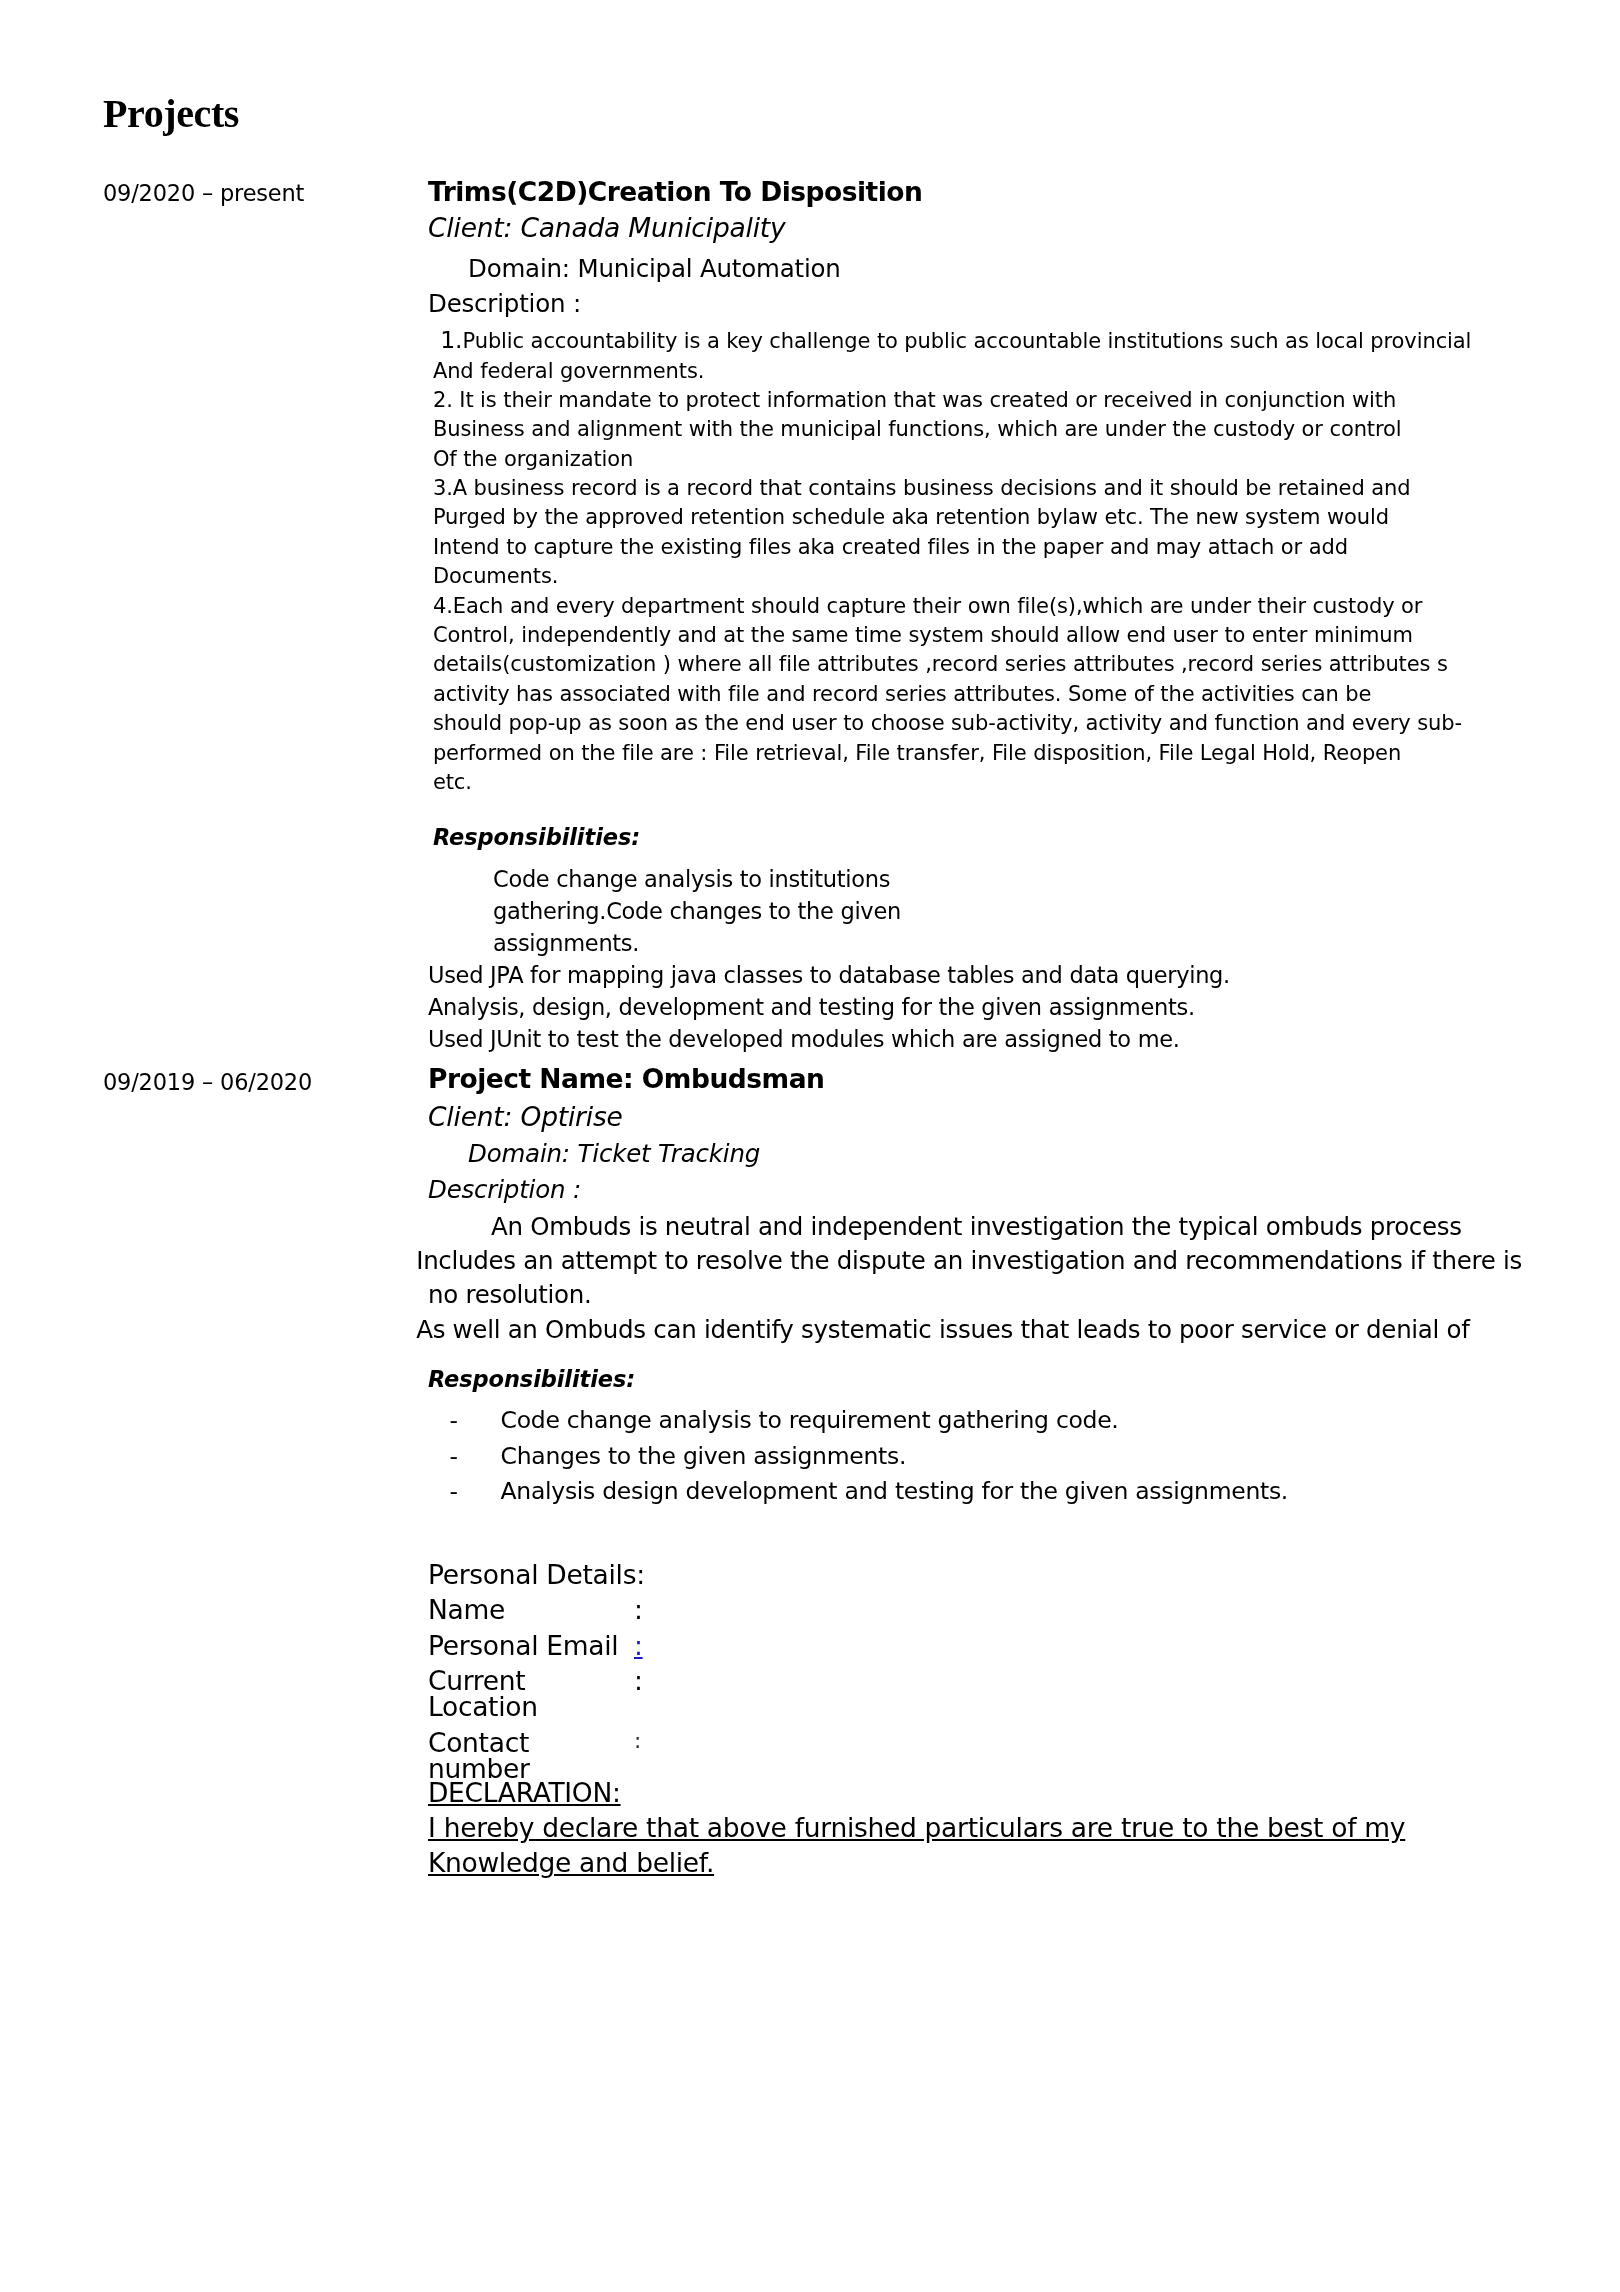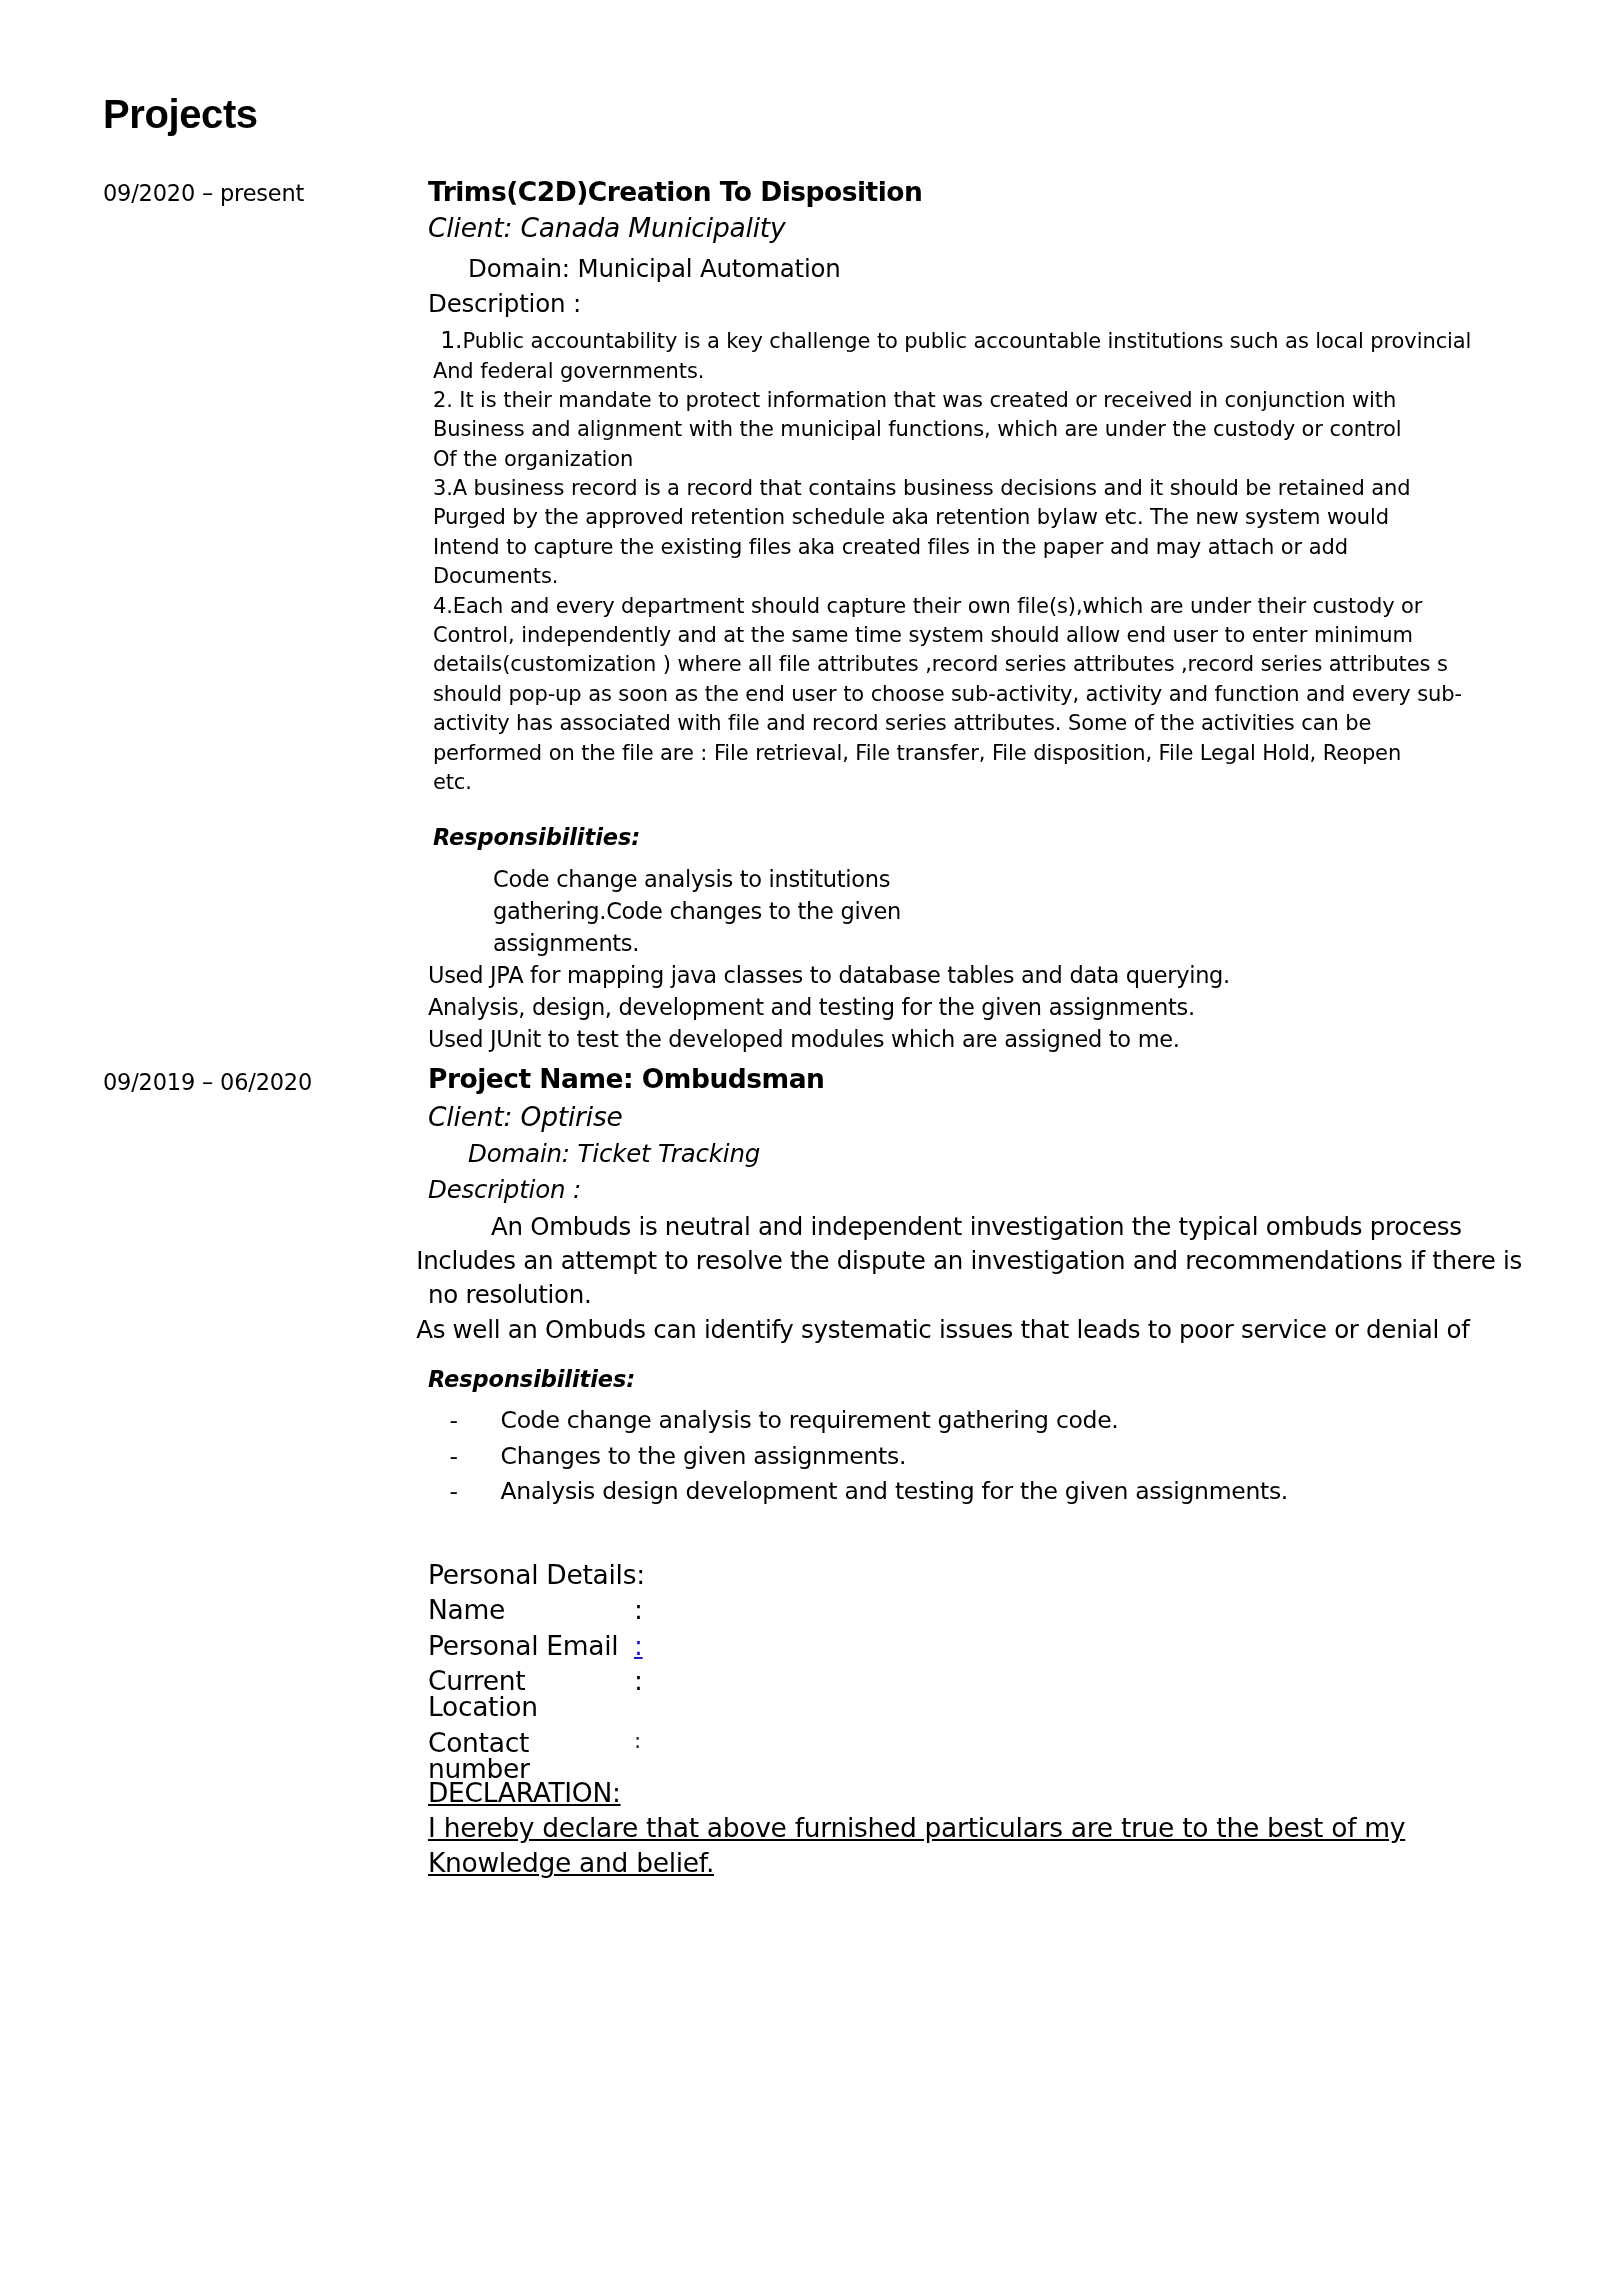--- a/index.html
+++ b/index.html
@@ -19,21 +19,21 @@
     background: #ffffff;
     overflow: hidden;
     box-sizing: border-box;
   }
 
   
   .page-title {
     position: absolute;
     left: 103px;
     top: 94px;
-    font-family: Liberation Sans, sans-serif;
+    font-family: Liberation Serif, serif;
     font-weight: bold;
     font-size: 40px;
     letter-spacing: -0.4px;
     line-height: 1.0;
     white-space: nowrap;
   }
 
   
   .proj-dates {
     position: absolute;
@@ -201,22 +201,22 @@
       <span class="pt"><span>2.</span><span> It is their mandate to protect information that was created or received in conjunction with</span></span>
       <span class="pt">Business and alignment with the municipal functions, which are under the custody or control</span>
       <span class="pt">Of the organization</span>
       <span class="pt"><span>3.</span><span>A business record is a record that contains business decisions and it should be retained and</span></span>
       <span class="pt">Purged by the approved retention schedule aka retention bylaw etc. The new system would</span>
       <span class="pt">Intend to capture the existing files aka created files in the paper and may attach or add</span>
       <span class="pt">Documents.</span>
       <span class="pt"><span>4.</span><span>Each and every department should capture their own file(s),which are under their custody or</span></span>
       <span class="pt">Control, independently  and at the same time system should allow end user to enter minimum</span>
       <span class="pt">details(customization ) where all file attributes ,record series attributes ,record series attributes s</span>
+      <span class="pt">activity has associated with file and record series attributes. Some of the activities can be</span>
       <span class="pt">should pop-up as soon as the end user to choose sub-activity, activity and function and every sub-</span>
-      <span class="pt">activity has associated with file and record series attributes. Some of the activities can be</span>
       <span class="pt">performed on the file are : File retrieval, File transfer, File disposition,  File Legal Hold, Reopen</span>
       <span class="pt">etc.</span>
     </div>
 
     <div class="resp-head" style="margin-top:25.5px;">Responsibilities:</div>
 
     <div class="resp-list" style="margin-top:11.8px;">
       <span class="indented">Code change  analysis to institutions</span>
       <span class="indented">gathering.Code changes to the given</span>
       <span class="indented">assignments.</span>

